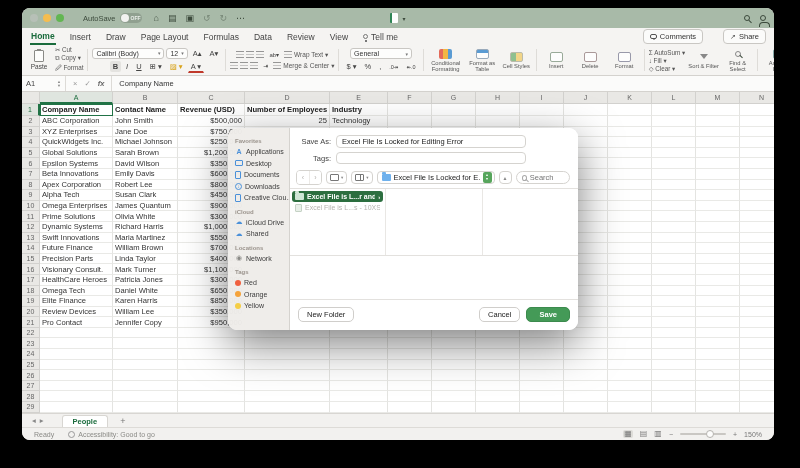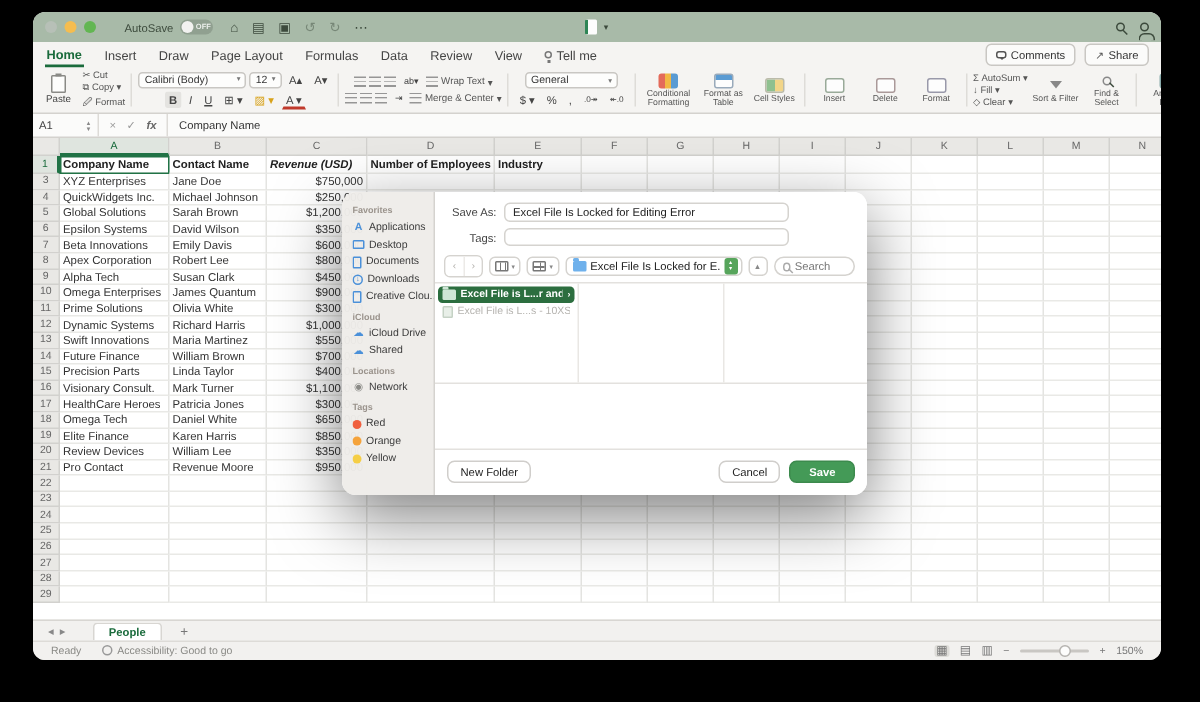--- a/index.html
+++ b/index.html
@@ -24,21 +24,21 @@
   .person{width:6px;height:6px;border-radius:50%;border:1.2px solid #3c4a3c;position:relative}
   .person::after{content:"";position:absolute;left:-2px;top:6px;width:9px;height:4px;border:1.2px solid #3c4a3c;border-bottom:none;border-radius:4px 4px 0 0}
 
   
   .tabrow{position:absolute;left:0;top:20px;width:100%;height:17px;background:#f5f4f2;display:flex;align-items:center;padding:0 8px}
   .rtabs{display:flex;gap:13px;align-items:center}
   .rtab{font-size:8.5px;color:#444;padding:2px 1px;white-space:nowrap;display:flex;align-items:center;gap:3px}
   .rtab.active{color:#1a6b3c;font-weight:bold;border-bottom:2px solid #1a6b3c}
   .bulb{width:5px;height:5px;border:1px solid #777;border-radius:50%;position:relative}
   .bulb::after{content:"";position:absolute;left:1px;top:5px;width:2px;height:2px;background:#777}
-  .tab-actions{margin-left:auto;display:flex;gap:6px;align-items:center}
+  .tab-actions{margin-left:auto;display:flex;gap:20px;align-items:center}
   .pillbtn{border:1px solid #c9c7c3;border-radius:4px;background:#fbfbfa;font-size:7.5px;color:#333;padding:2px 6px;display:flex;gap:3px;align-items:center;white-space:nowrap}
   .bubble{width:7px;height:5px;border:1px solid #555;border-radius:2px;position:relative}
   .bubble::after{content:"";position:absolute;left:1px;bottom:-2px;border-left:2px solid transparent;border-right:2px solid transparent;border-top:2px solid #555}
   .share-arrow{font-size:7px;color:#555}
 
   
   .ribbon{position:absolute;left:0;top:37px;width:100%;height:31px;background:#f5f4f2;border-bottom:1px solid #d4d2ce;display:flex;align-items:stretch;gap:4px;padding:2px 4px;overflow:hidden}
   .rsep{width:1px;background:#dedcd8;margin:2px 0;flex:0 0 auto}
   .rgroup{display:flex;gap:3px;align-items:center;flex:0 0 auto}
   .paste{display:flex;flex-direction:column;align-items:center;justify-content:center;width:26px;font-size:6.5px;color:#444}
@@ -390,34 +390,51 @@
           <div class="gc colhdr" style="width: 44px;">J</div>
           <div class="gc colhdr" style="width: 44px;">K</div>
           <div class="gc colhdr" style="width: 44px;">L</div>
           <div class="gc colhdr" style="width: 44px;">M</div>
           <div class="gc colhdr" style="width: 44px;">N</div>
         </div>
         <div class="grid-row first">
           <div class="gc rowhdr sel" style="width: 18px;">1</div>
           <div class="gc cell bold active-cell" style="width: 73px;">Company Name</div>
           <div class="gc cell bold" style="width: 65px;">Contact Name</div>
-          <div class="gc cell bold" style="width: 67px; font-style: italic;">Revenue (USD)</div>
+          <div class="gc cell bold" style="width: 67px;">Revenue (USD)</div>
           <div class="gc cell bold" style="width: 85px;">Number of Employees</div>
           <div class="gc cell bold" style="width: 58px;">Industry</div>
           <div class="gc cell bold" style="width: 44px;"></div>
           <div class="gc cell bold" style="width: 44px;"></div>
           <div class="gc cell bold" style="width: 44px;"></div>
           <div class="gc cell bold" style="width: 44px;"></div>
           <div class="gc cell bold" style="width: 44px;"></div>
           <div class="gc cell bold" style="width: 44px;"></div>
           <div class="gc cell bold" style="width: 44px;"></div>
           <div class="gc cell bold" style="width: 44px;"></div>
           <div class="gc cell bold" style="width: 44px;"></div>
         </div>
         <div class="grid-row">
+          <div class="gc rowhdr" style="width: 18px;">2</div>
+          <div class="gc cell" style="width: 73px;">ABC Corporation</div>
+          <div class="gc cell" style="width: 65px;">John Smith</div>
+          <div class="gc cell num" style="width: 67px;">$500,000</div>
+          <div class="gc cell num" style="width: 85px;">25</div>
+          <div class="gc cell" style="width: 58px;">Technology</div>
+          <div class="gc cell" style="width: 44px;"></div>
+          <div class="gc cell" style="width: 44px;"></div>
+          <div class="gc cell" style="width: 44px;"></div>
+          <div class="gc cell" style="width: 44px;"></div>
+          <div class="gc cell" style="width: 44px;"></div>
+          <div class="gc cell" style="width: 44px;"></div>
+          <div class="gc cell" style="width: 44px;"></div>
+          <div class="gc cell" style="width: 44px;"></div>
+          <div class="gc cell" style="width: 44px;"></div>
+        </div>
+        <div class="grid-row">
           <div class="gc rowhdr" style="width: 18px;">3</div>
           <div class="gc cell" style="width: 73px;">XYZ Enterprises</div>
           <div class="gc cell" style="width: 65px;">Jane Doe</div>
           <div class="gc cell num" style="width: 67px;">$750,000</div>
           <div class="gc cell num" style="width: 85px;"></div>
           <div class="gc cell" style="width: 58px;"></div>
           <div class="gc cell" style="width: 44px;"></div>
           <div class="gc cell" style="width: 44px;"></div>
           <div class="gc cell" style="width: 44px;"></div>
           <div class="gc cell" style="width: 44px;"></div>
@@ -712,21 +729,21 @@
           <div class="gc cell" style="width: 44px;"></div>
           <div class="gc cell" style="width: 44px;"></div>
           <div class="gc cell" style="width: 44px;"></div>
           <div class="gc cell" style="width: 44px;"></div>
           <div class="gc cell" style="width: 44px;"></div>
           <div class="gc cell" style="width: 44px;"></div>
         </div>
         <div class="grid-row">
           <div class="gc rowhdr" style="width: 18px;">21</div>
           <div class="gc cell" style="width: 73px;">Pro Contact</div>
-          <div class="gc cell" style="width: 65px;">Revenue Moore</div>
+          <div class="gc cell" style="width: 65px;">Jennifer Copy</div>
           <div class="gc cell num" style="width: 67px;">$950,000</div>
           <div class="gc cell num" style="width: 85px;"></div>
           <div class="gc cell" style="width: 58px;"></div>
           <div class="gc cell" style="width: 44px;"></div>
           <div class="gc cell" style="width: 44px;"></div>
           <div class="gc cell" style="width: 44px;"></div>
           <div class="gc cell" style="width: 44px;"></div>
           <div class="gc cell" style="width: 44px;"></div>
           <div class="gc cell" style="width: 44px;"></div>
           <div class="gc cell" style="width: 44px;"></div>

